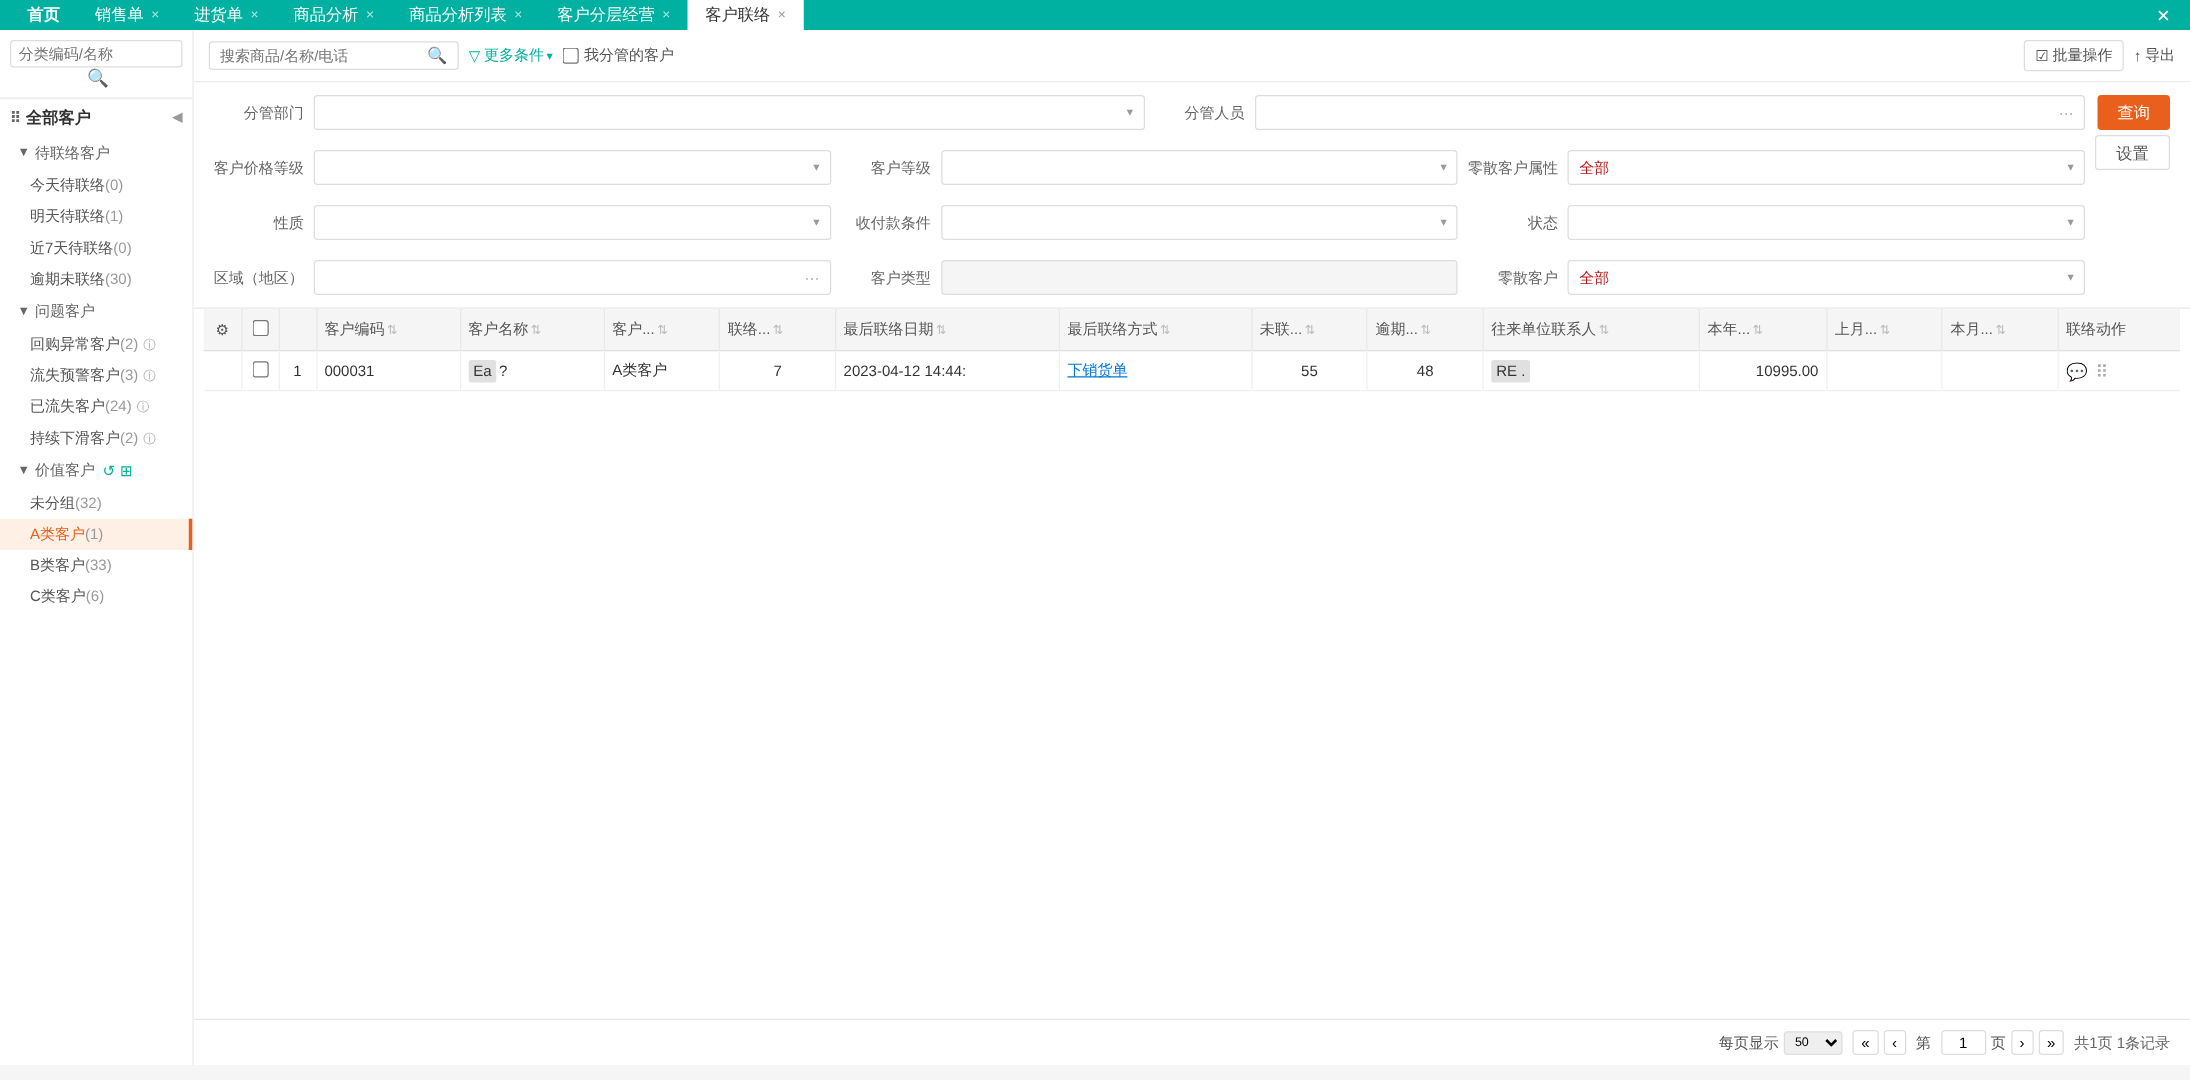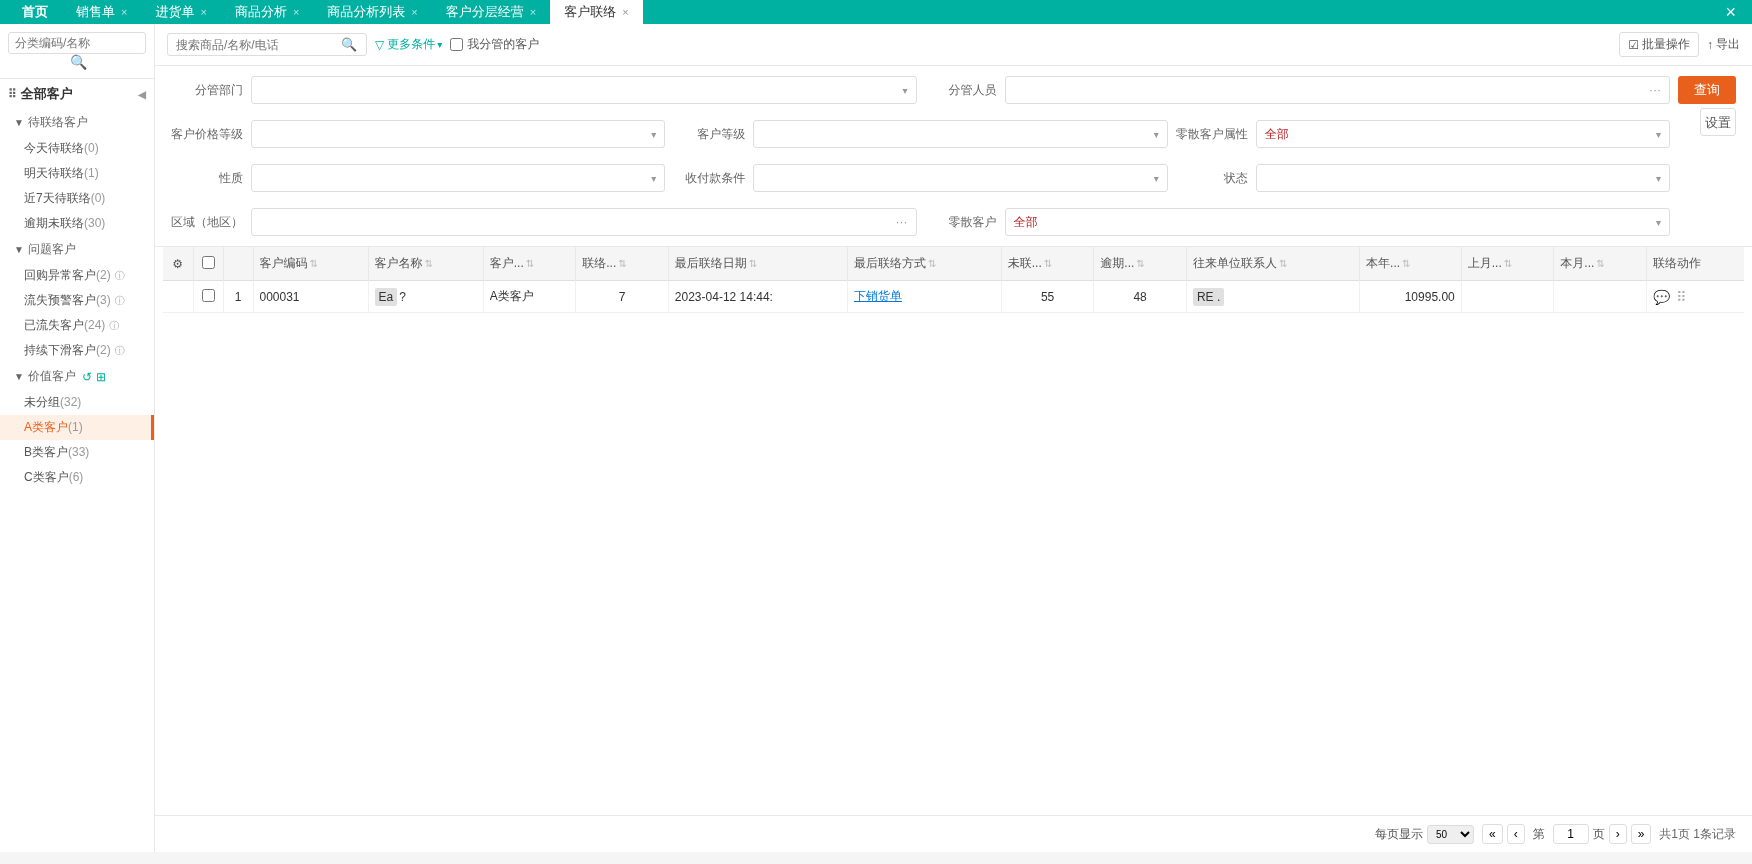--- a/index.html
+++ b/index.html
@@ -270,21 +270,21 @@
       padding: 5px 16px;
       font-size: 13px;
       cursor: pointer;
       height: 28px;
     }
     .btn-settings {
       background: #fff;
       color: #555;
       border: 1px solid #ddd;
       border-radius: 3px;
-      padding: 5px 4px;
+      padding: 5px 16px;
       font-size: 13px;
       cursor: pointer;
       height: 28px;
     }
     .action-btns {
       display: flex;
       flex-direction: column;
       gap: 4px;
       align-items: flex-end;
     }
@@ -586,20 +586,24 @@
             </div>
           </div>
 
           <div class="filter-row">
             <div class="filter-field">
               <span class="filter-label">区域（地区）</span>
               <div class="filter-select">
                 <span class="filter-select-text"></span>
                 <span class="dots">···</span>
               </div>
+            </div>
+            <div class="filter-field">
+              <span class="filter-label">客户类型</span>
+              <input class="filter-input" type="text" value="" style="background: rgb(245, 245, 245);">
             </div>
             <div class="filter-field">
               <span class="filter-label">零散客户</span>
               <div class="filter-select">
                 <span class="filter-select-value">全部</span>
                 <span class="chevron">▾</span>
               </div>
             </div>
           </div>
         </div>

